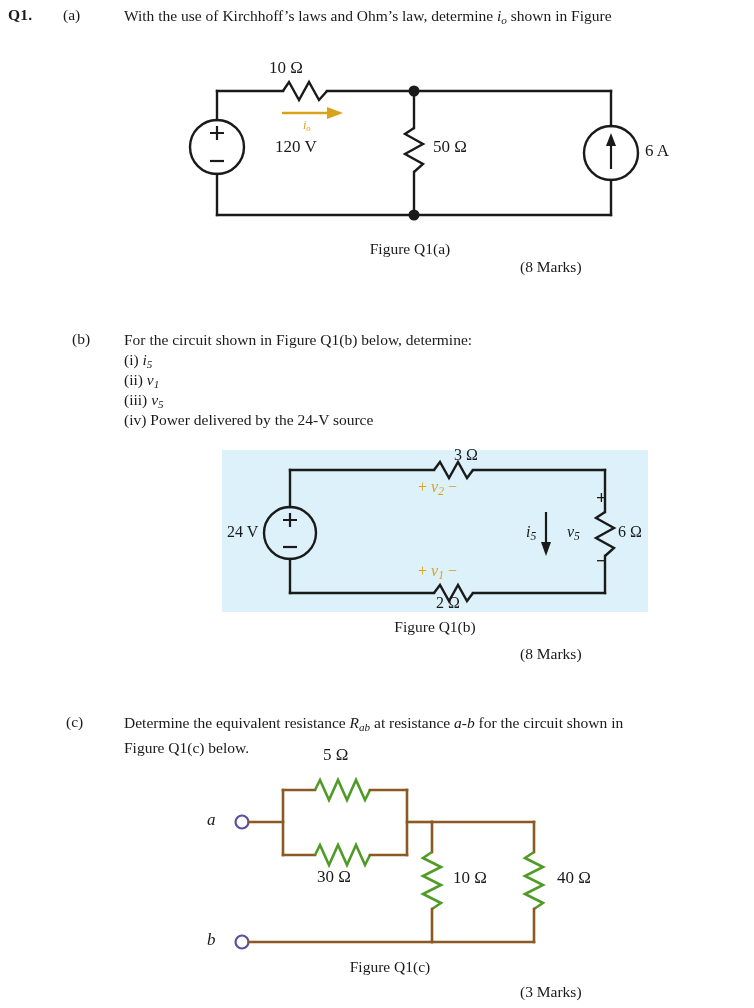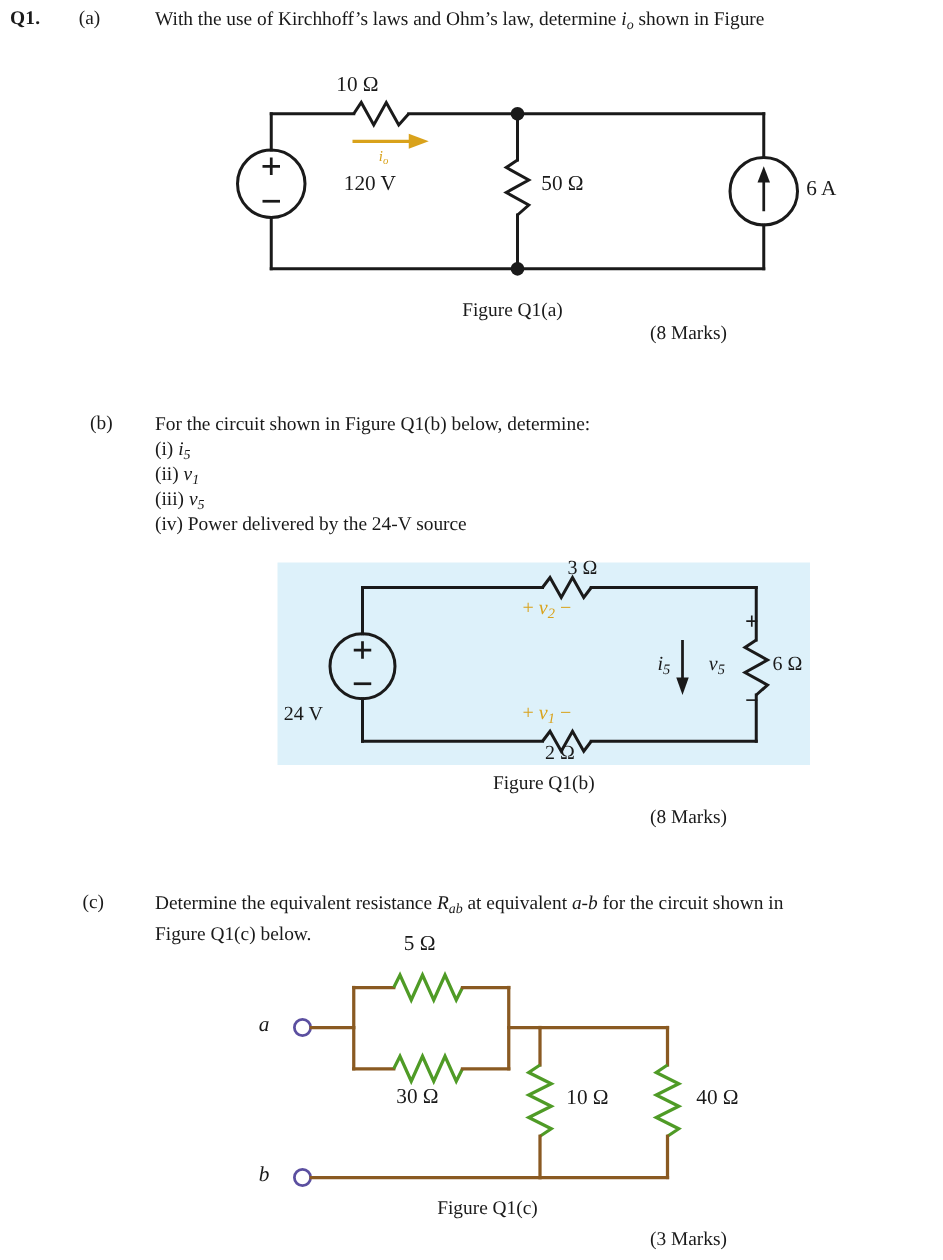--- a/index.html
+++ b/index.html
@@ -193,21 +193,21 @@
     <path class="arrow-black" d="M 324 62 L 324 96"></path>
     <polygon class="arrow-black-head" points="324,106 319,92 329,92"></polygon>
   </svg>
 
   <div class="clabel" style="left:212px; top:-4px; font-size:16px;margin-left:20px;">3 Ω</div>
   <div class="clabel clabel-orange" style="left:196px; top:28px; font-size:16px;">
     <span>+</span>
     <i><span>v</span><span class="sub">2</span></i>
     <span>−</span>
   </div>
-  <div class="clabel" style="left:5px; top:73px; font-size:16px;margin-top:40px;">24 V</div>
+  <div class="clabel" style="left:5px; top:73px; font-size:16px;">24 V</div>
   <div class="clabel clabel-orange" style="left:196px; top:112px; font-size:16px;">
     <span>+</span>
     <i><span>v</span><span class="sub">1</span></i>
     <span>−</span>
   </div>
   <div class="clabel" style="left:214px; top:144px; font-size:16px;">2 Ω</div>
   <div class="clabel" style="left:304px; top:73px; font-size:16px;"><i><span>i</span><span class="sub">5</span></i></div>
   <div class="clabel" style="left:345px; top:73px; font-size:16px;"><i><span>v</span><span class="sub">5</span></i></div>
   <div class="clabel" style="left:374px; top:37px; font-size:19px; font-weight:bold;">+</div>
   <div class="clabel" style="left:374px; top:100px; font-size:19px; font-weight:bold;">−</div>
@@ -216,21 +216,21 @@
 
 <div class="abs fig-cap" style="left:222px; top:618px; width:426px;">Figure Q1(b)</div>
 
 <div class="abs marks" style="left:520px; top:645px; width:228px;">(8 Marks)</div>
 
 <div class="abs part-label" style="left:66px; top:713px;">(c)</div>
 
 <div class="abs para" style="left:124px; top:713px; width:624px;">
   <span>Determine the equivalent resistance</span>
   <i><span>R</span><span class="sub">ab</span></i>
-  <span>at equivalent</span>
+  <span>at resistance</span>
   <i>a-b</i>
   <span>for the circuit shown in</span>
   <br>
   <span>Figure Q1(c) below.</span>
 </div>
 
 <div class="circuit" style="left:225px; top:765px; width:400px; height:200px;">
   <svg width="400" height="200" viewBox="0 0 400 200">
 
     <circle class="term-circle" cx="17" cy="57" r="6.5"></circle>

